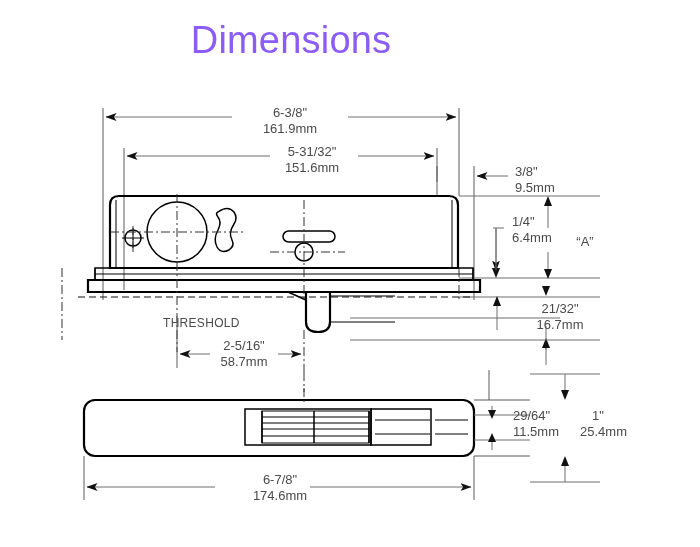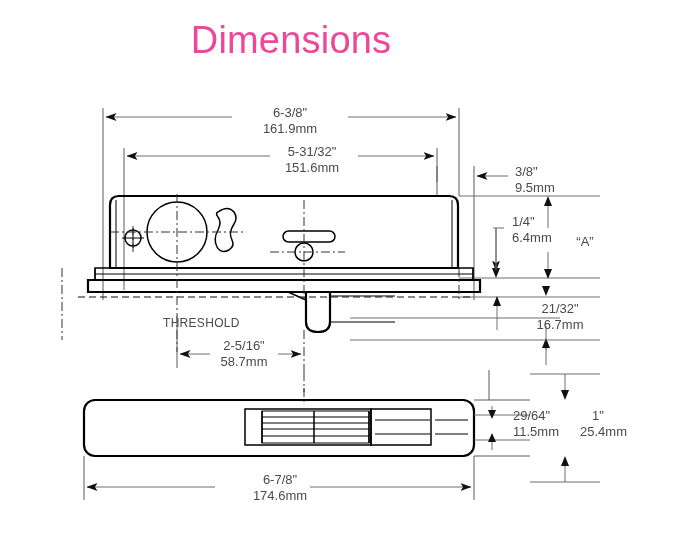--- a/index.html
+++ b/index.html
@@ -16,21 +16,21 @@
     height: 547px;
     background: #ffffff;
   }
   #title {
     position: absolute;
     left: 0; top: 18px;
     width: 582px;
     text-align: center;
     font-size: 38px;
     font-weight: 400;
-    color: #ec4899;
+    color: #8b5cf6;
     letter-spacing: 0.2px;
     line-height: 44px;
   }
   #drawing {
     position: absolute;
     left: 0; top: 0;
     width: 700px; height: 547px;
   }
   .dimtext {
     font-family: "Liberation Sans", sans-serif;

